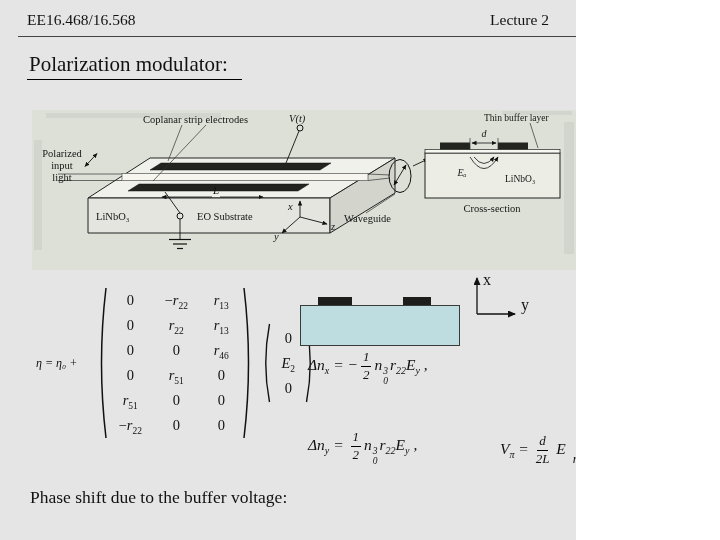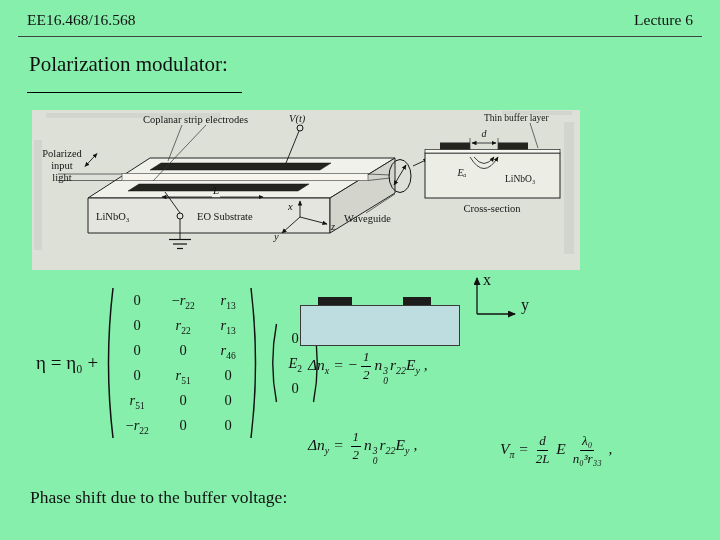--- a/index.html
+++ b/index.html
@@ -1,37 +1,37 @@
 <!DOCTYPE html>
 <html><head>
 <meta charset="utf-8">
 <style>
   html,body{margin:0;padding:0;width:720px;height:540px;background:#fff;
     font-family:"Liberation Serif",serif;color:#111;}
-  .slide{position:absolute;inset:0;width:720px;height:540px;overflow:hidden;background:#86efac;}
+  .slide{position:absolute;inset:0;width:576px;height:540px;overflow:hidden;background:#e5e5e5;}
 
   
   .hdr{position:absolute;top:11px;left:27px;right:27px;height:20px;font-size:15.5px;}
   .hdr .h-left{position:absolute;left:0;top:0;}
   .hdr .h-center{position:absolute;left:0;right:0;top:0;text-align:center;}
   .hdr .h-right{position:absolute;right:0;top:0;}
   .rule{position:absolute;top:36px;left:18px;width:684px;border-top:1.4px solid #444;}
 
   .title{position:absolute;top:52px;left:27px;font-size:21px;
-    border-bottom:1.6px solid #000;padding:0 14px 15px 2px;}
+    border-bottom:1.6px solid #000;padding:0 14px 2px 2px;}
 
   
   .fig{position:absolute;left:32px;top:110px;}
   .fig text{font-family:"Liberation Serif",serif;fill:#151513;}
   .fig .thin{stroke:#333;stroke-width:0.7;fill:none;}
   .fig .edge{stroke:#222;stroke-width:1;}
 
   
   .tensor{position:absolute;left:36px;top:286px;display:flex;align-items:center;}
-  .tensor .lhs{font-size:19px;margin-right:5px;white-space:pre;}
+  .tensor .lhs{font-style:italic;font-size:12px;margin-right:19px;white-space:pre;}
   .paren{display:block;}
   .mat{display:grid;grid-template-columns:44px 48px 42px;}
   .vec{display:grid;grid-template-columns:34px;margin:0;}
   .mcell{height:25px;line-height:25px;text-align:center;font-size:14.5px;font-style:normal;}
   .mcell i{font-style:italic;}
   .mcell sub,.vec sub{font-size:9.5px;line-height:0;}
   .vgap{margin-left:7px;}
 
   
   .xsec{position:absolute;left:300px;top:297px;width:160px;height:48px;}
@@ -59,21 +59,21 @@
 
   .footer{position:absolute;left:30px;top:487px;font-size:17.5px;}
 </style>
 </head>
 <body>
 
 <div class="slide">
 
   <div class="hdr">
     <span class="h-left">EE16.468/16.568</span>
-    <span class="h-right">Lecture 6</span>
+    <span class="h-right">Lecture 2</span>
   </div>
   <div class="rule"></div>
 
   <div class="title">Polarization modulator:</div>
 
   <svg class="fig" width="548" height="160" viewBox="0 0 548 160">
     <defs>
       <marker id="ah" markerWidth="8" markerHeight="8" refX="6" refY="3" orient="auto" markerUnits="userSpaceOnUse">
         <path d="M0,0 L7,3 L0,6 Z" fill="#111"></path>
       </marker>

